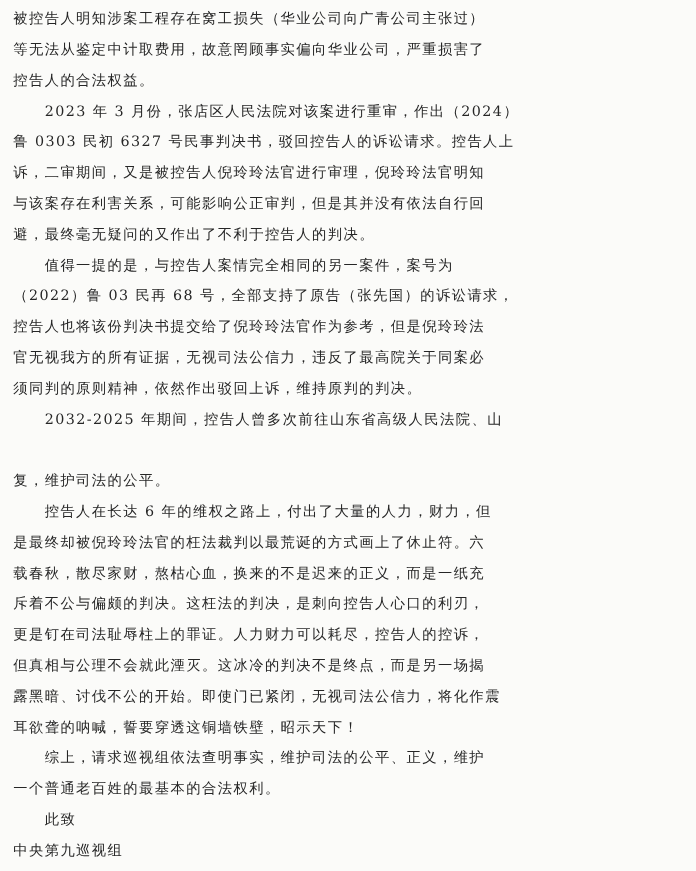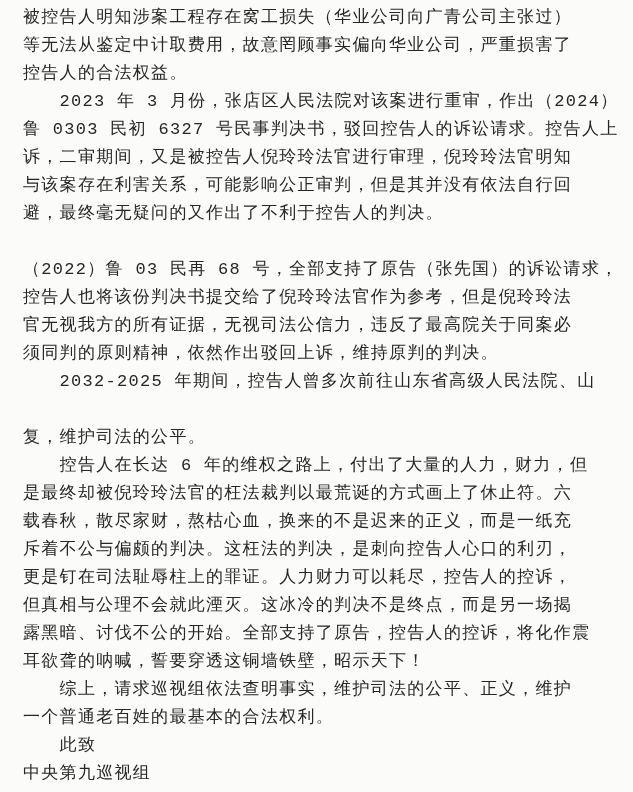--- a/index.html
+++ b/index.html
@@ -4,49 +4,49 @@
   <style>
     html, body { margin: 0; padding: 0; }
     body {
       width: 633px; height: 792px; overflow: hidden;
       background: #fbfbf9;
       font-family: "DejaVu Serif", "Liberation Serif", serif;
       color: #262626;
     }
     .page { position: relative; width: 633px; height: 792px; }
     .line {
-      position: absolute; left: 23px; width: 600px;
-      font-size: 17px; line-height: 20px; white-space: nowrap;
+      position: absolute; left: 12px; width: 600px;
+      font-size: 13px; line-height: 20px; white-space: nowrap;
       letter-spacing: 1.3px;
-      font-family: Liberation Mono, monospace;
     }
   </style>
 </head>
 <body>
 
 <div class="page">
   <div class="line" style="top:8px">被控告人明知涉案工程存在窝工损失（华业公司向广青公司主张过）</div>
   <div class="line" style="top:36px">等无法从鉴定中计取费用，故意罔顾事实偏向华业公司，严重损害了</div>
   <div class="line" style="top:64px">控告人的合法权益。</div>
   <div class="line" style="top:92px">　　2023 年 3 月份，张店区人民法院对该案进行重审，作出（2024）</div>
   <div class="line" style="top:120px">鲁 0303 民初 6327 号民事判决书，驳回控告人的诉讼请求。控告人上</div>
   <div class="line" style="top:176px">与该案存在利害关系，可能影响公正审判，但是其并没有依法自行回</div>
   <div class="line" style="top:148px">诉，二审期间，又是被控告人倪玲玲法官进行审理，倪玲玲法官明知</div>
   <div class="line" style="top:204px">避，最终毫无疑问的又作出了不利于控告人的判决。</div>
+  <div class="line" style="top:232px">　　值得一提的是，与控告人案情完全相同的另一案件，案号为</div>
   <div class="line" style="top:260px">（2022）鲁 03 民再 68 号，全部支持了原告（张先国）的诉讼请求，</div>
   <div class="line" style="top:288px">控告人也将该份判决书提交给了倪玲玲法官作为参考，但是倪玲玲法</div>
   <div class="line" style="top:316px">官无视我方的所有证据，无视司法公信力，违反了最高院关于同案必</div>
   <div class="line" style="top:344px">须同判的原则精神，依然作出驳回上诉，维持原判的判决。</div>
   <div class="line" style="top:372px">　　2032-2025 年期间，控告人曾多次前往山东省高级人民法院、山</div>
   <div class="line" style="top:428px">复，维护司法的公平。</div>
   <div class="line" style="top:456px">　　控告人在长达 6 年的维权之路上，付出了大量的人力，财力，但</div>
   <div class="line" style="top:484px">是最终却被倪玲玲法官的枉法裁判以最荒诞的方式画上了休止符。六</div>
   <div class="line" style="top:512px">载春秋，散尽家财，熬枯心血，换来的不是迟来的正义，而是一纸充</div>
   <div class="line" style="top:540px">斥着不公与偏颇的判决。这枉法的判决，是刺向控告人心口的利刃，</div>
   <div class="line" style="top:568px">更是钉在司法耻辱柱上的罪证。人力财力可以耗尽，控告人的控诉，</div>
   <div class="line" style="top:596px">但真相与公理不会就此湮灭。这冰冷的判决不是终点，而是另一场揭</div>
-  <div class="line" style="top:624px">露黑暗、讨伐不公的开始。全部支持了原告，控告人的控诉，将化作震</div>
+  <div class="line" style="top:624px">露黑暗、讨伐不公的开始。即使门已紧闭，无视司法公信力，将化作震</div>
   <div class="line" style="top:652px">耳欲聋的呐喊，誓要穿透这铜墙铁壁，昭示天下！</div>
   <div class="line" style="top:680px">　　综上，请求巡视组依法查明事实，维护司法的公平、正义，维护</div>
   <div class="line" style="top:736px">　　此致</div>
   <div class="line" style="top:708px">一个普通老百姓的最基本的合法权利。</div>
   <div class="line" style="top:764px">中央第九巡视组</div>
 </div>
 
 </body></html>

